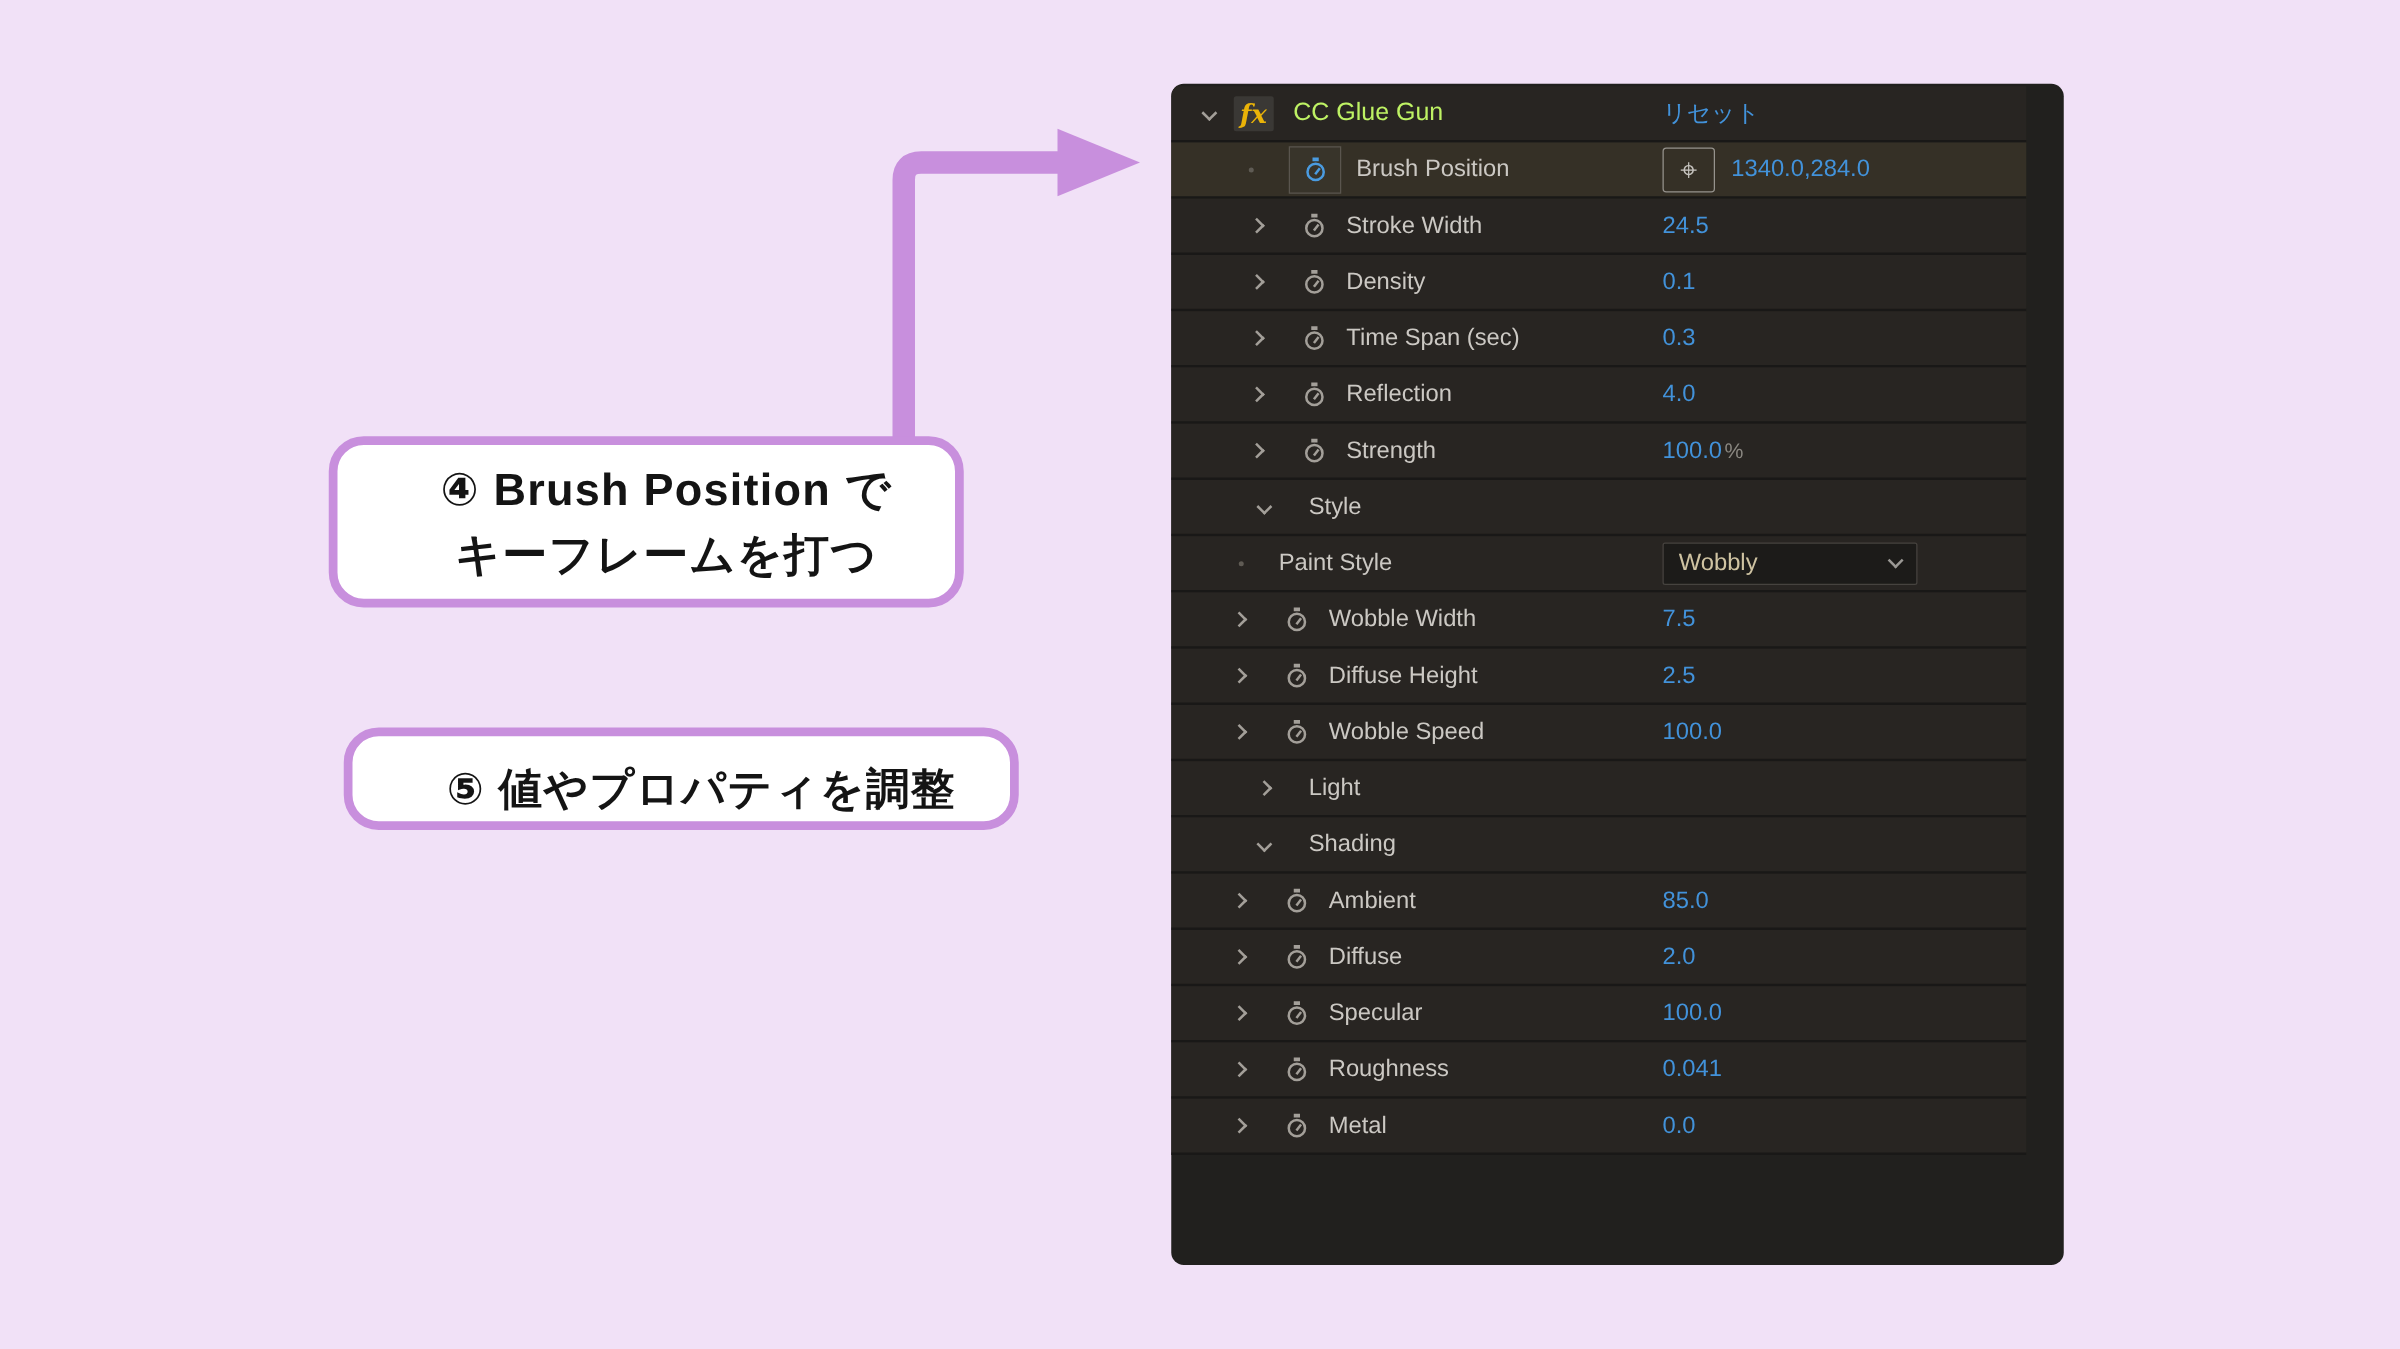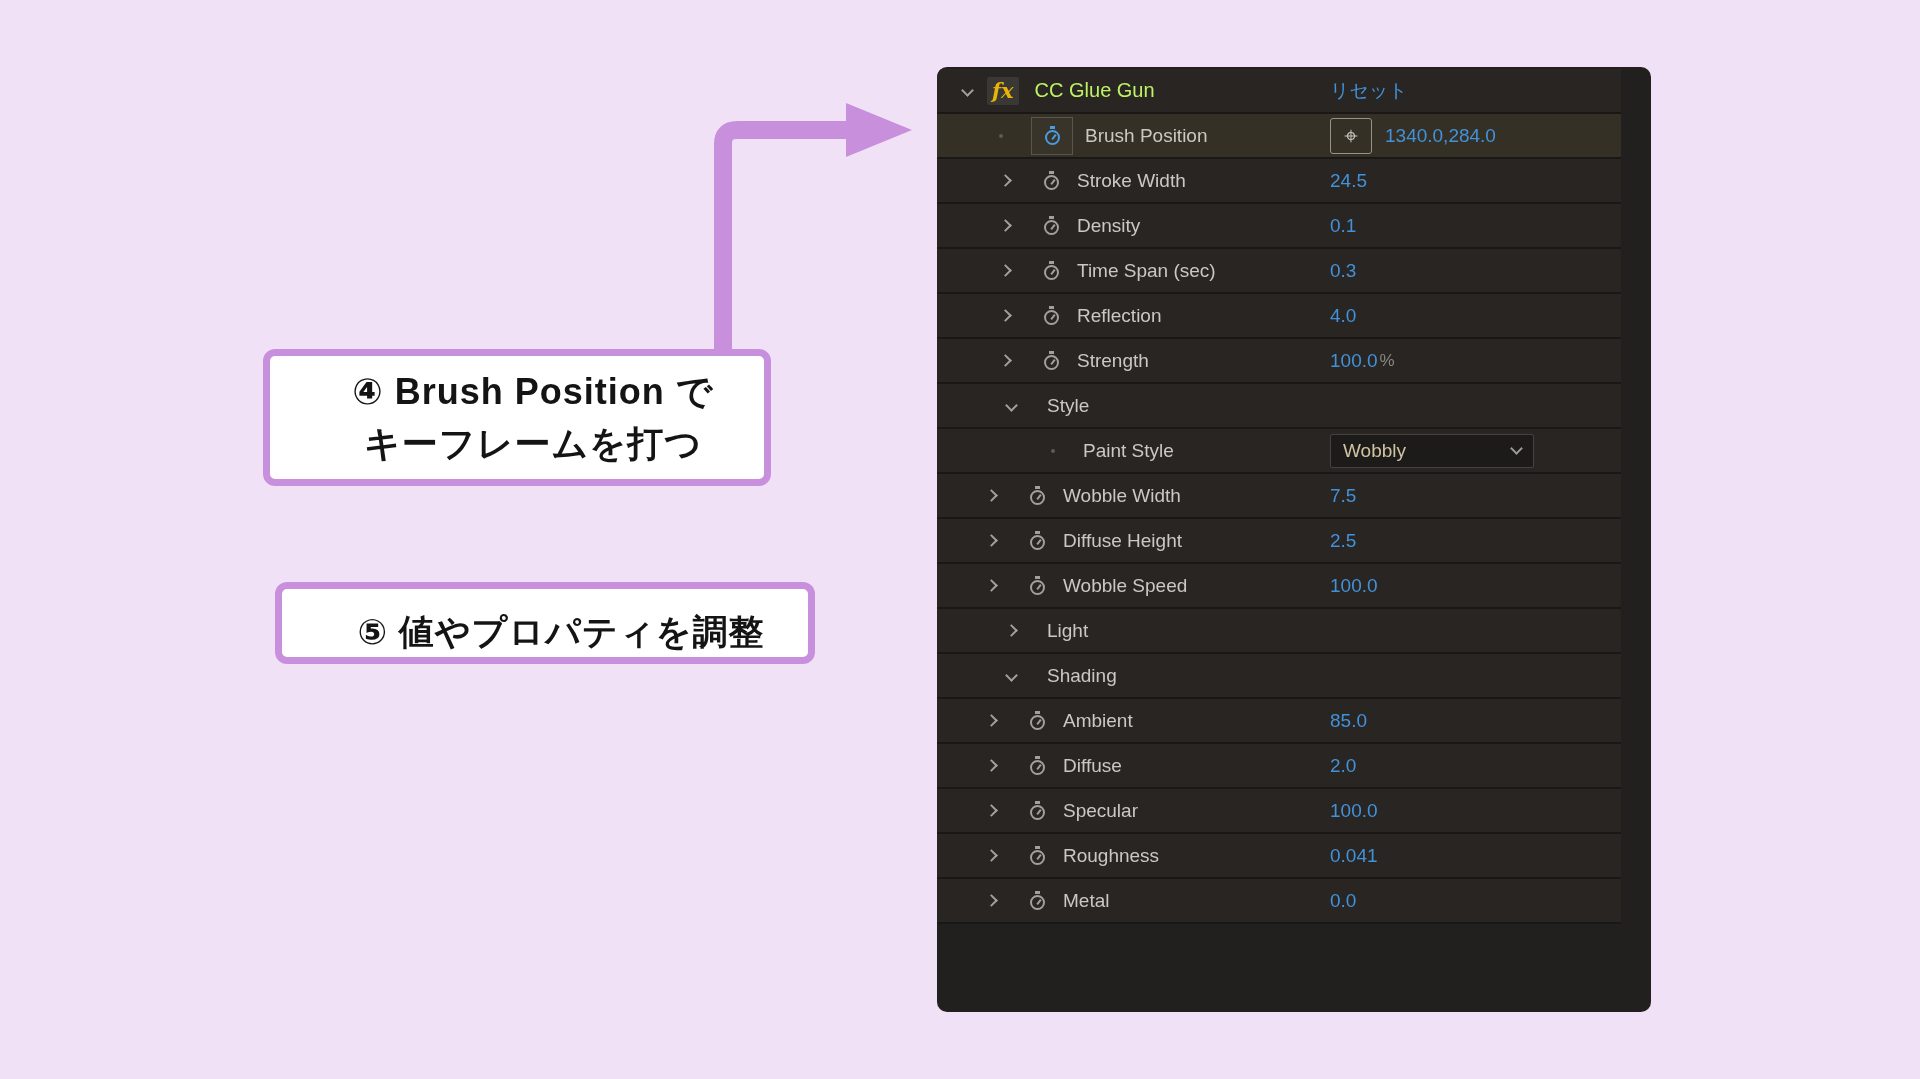--- a/index.html
+++ b/index.html
@@ -11,21 +11,21 @@
   html,body{margin:0;padding:0;}
   body{
     width:1920px;height:1079px;position:relative;overflow:hidden;
     background:var(--bg);
     font-family:"Liberation Sans","DejaVu Sans",sans-serif;
   }
 
   
   .callout{
     position:absolute;background:#ffffff;border:7px solid var(--accent);
-    border-radius:12px;color:#141414;font-weight:bold;text-align:center;
+    border-radius:28px;color:#141414;font-weight:bold;text-align:center;
     display:flex;flex-direction:column;justify-content:center;padding-left:32px;
   }
   .callout .cline{line-height:1.42;letter-spacing:1px;}
   #callout-step4{left:263px;top:349px;width:508px;height:137px;font-size:36px;}
   #callout-step5{left:275px;top:582px;width:540px;height:82px;font-size:35px;justify-content:flex-end;}
   #arrow-svg{position:absolute;left:700px;top:100px;}
 
   
   .panel{
     position:absolute;left:937px;top:67px;width:714px;height:945px;
@@ -38,21 +38,21 @@
     display:flex;align-items:center;
     color:var(--label);font-size:19px;
   }
   .prow.selected{background:var(--selrow);}
   .prow-left{display:flex;align-items:center;height:100%;}
   .pl-header{padding-left:22px;}
   .pl-group{padding-left:66px;}
   .pl-s1{padding-left:60px;}
   .pl-s2{padding-left:46px;}
   .pl-pos{padding-left:60px;}
-  .pl-dd{padding-left:112px;}
+  .pl-dd{padding-left:52px;}
 
   .chev{width:9px;height:9px;border-right:2px solid var(--icon);
     border-bottom:2px solid var(--icon);display:inline-block;flex:none;}
   .chev.right{transform:rotate(-45deg);}
   .chev.down{transform:rotate(45deg);}
   .expander{width:16px;margin-right:28px;display:flex;justify-content:center;flex:none;}
   .hdr-exp{width:16px;margin-right:12px;display:flex;justify-content:center;flex:none;}
 
   .stopwatch{position:relative;width:15px;height:15px;border:2px solid var(--icon);
     border-radius:50%;flex:none;margin-top:3px;}

